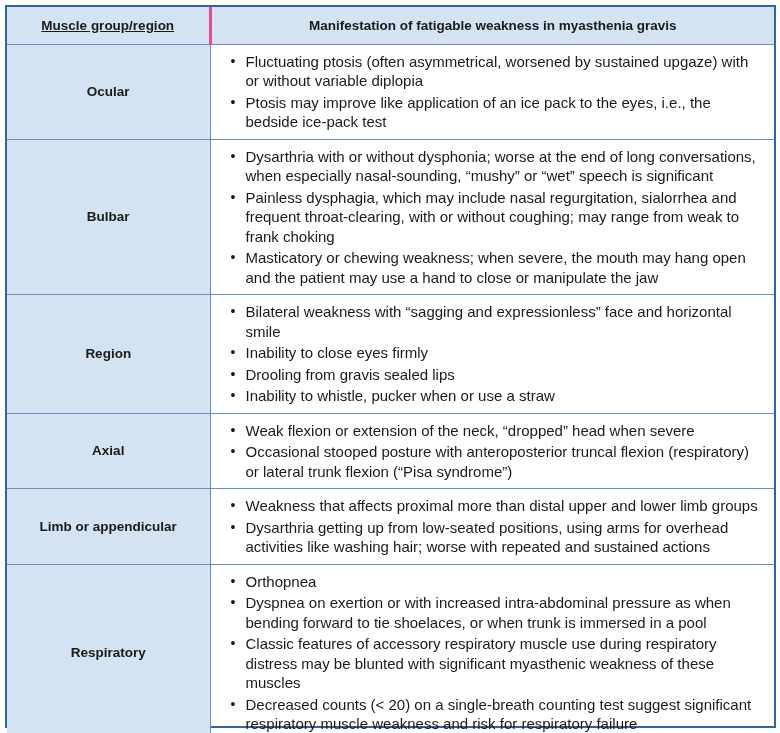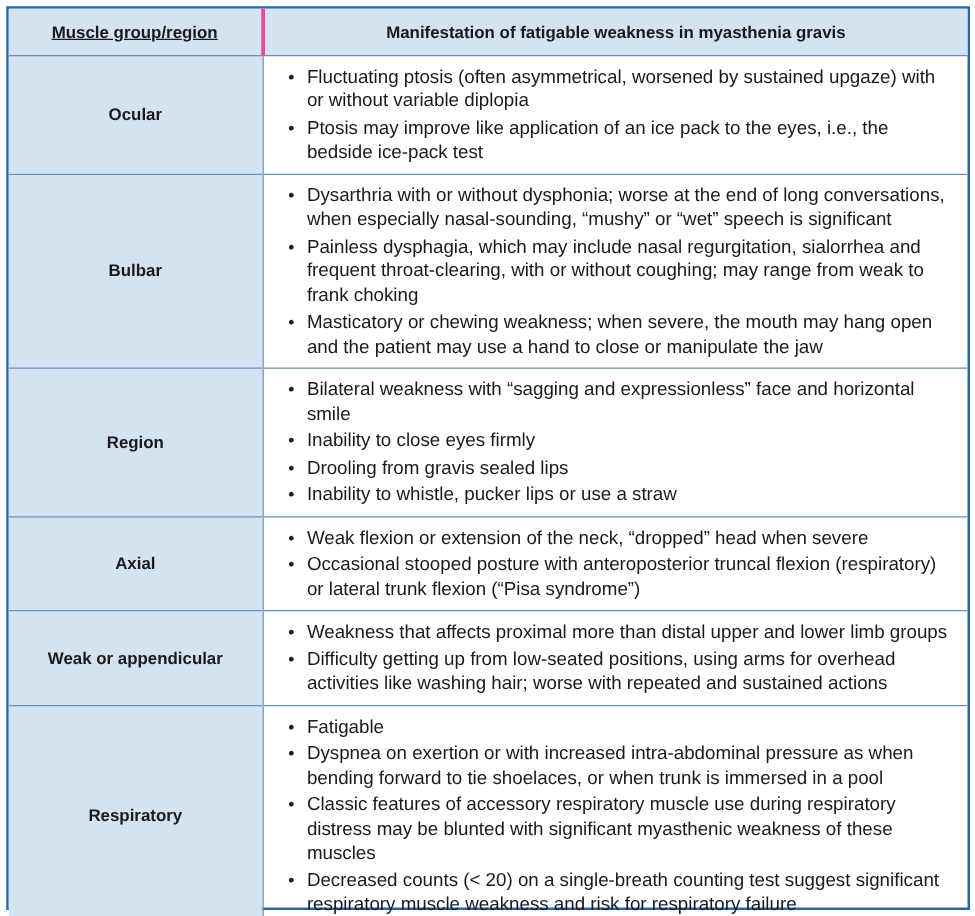--- a/index.html
+++ b/index.html
@@ -72,47 +72,47 @@
           </ul>
         </td>
       </tr>
       <tr style="height:98px">
         <td class="group">Region</td>
         <td class="manif">
           <ul>
             <li>Bilateral weakness with “sagging and expressionless” face and horizontal smile</li>
             <li>Inability to close eyes firmly</li>
             <li>Drooling from gravis sealed lips</li>
-            <li>Inability to whistle, pucker lips or use a straw</li>
+            <li>Inability to whistle, pucker when or use a straw</li>
           </ul>
         </td>
       </tr>
       <tr style="height:74px">
         <td class="group">Axial</td>
         <td class="manif">
           <ul>
             <li>Weak flexion or extension of the neck, “dropped” head when severe</li>
             <li>Occasional stooped posture with anteroposterior truncal flexion (respiratory) or lateral trunk flexion (“Pisa syndrome”)</li>
           </ul>
         </td>
       </tr>
       <tr style="height:75px">
-        <td class="group">Weak or appendicular</td>
+        <td class="group">Limb or appendicular</td>
         <td class="manif">
           <ul>
             <li>Weakness that affects proximal more than distal upper and lower limb groups</li>
-            <li>Difficulty getting up from low-seated positions, using arms for overhead activities like washing hair; worse with repeated and sustained actions</li>
+            <li>Dysarthria getting up from low-seated positions, using arms for overhead activities like washing hair; worse with repeated and sustained actions</li>
           </ul>
         </td>
       </tr>
       <tr style="height:155px">
         <td class="group">Respiratory</td>
         <td class="manif">
           <ul>
-            <li>Fatigable</li>
+            <li>Orthopnea</li>
             <li>Dyspnea on exertion or with increased intra-abdominal pressure as when bending forward to tie shoelaces, or when trunk is immersed in a pool</li>
             <li>Classic features of accessory respiratory muscle use during respiratory distress may be blunted with significant myasthenic weakness of these muscles</li>
             <li>Decreased counts (&lt; 20) on a single-breath counting test suggest significant respiratory muscle weakness and risk for respiratory failure</li>
           </ul>
         </td>
       </tr>
     </tbody>
   </table>
 </div>
 

